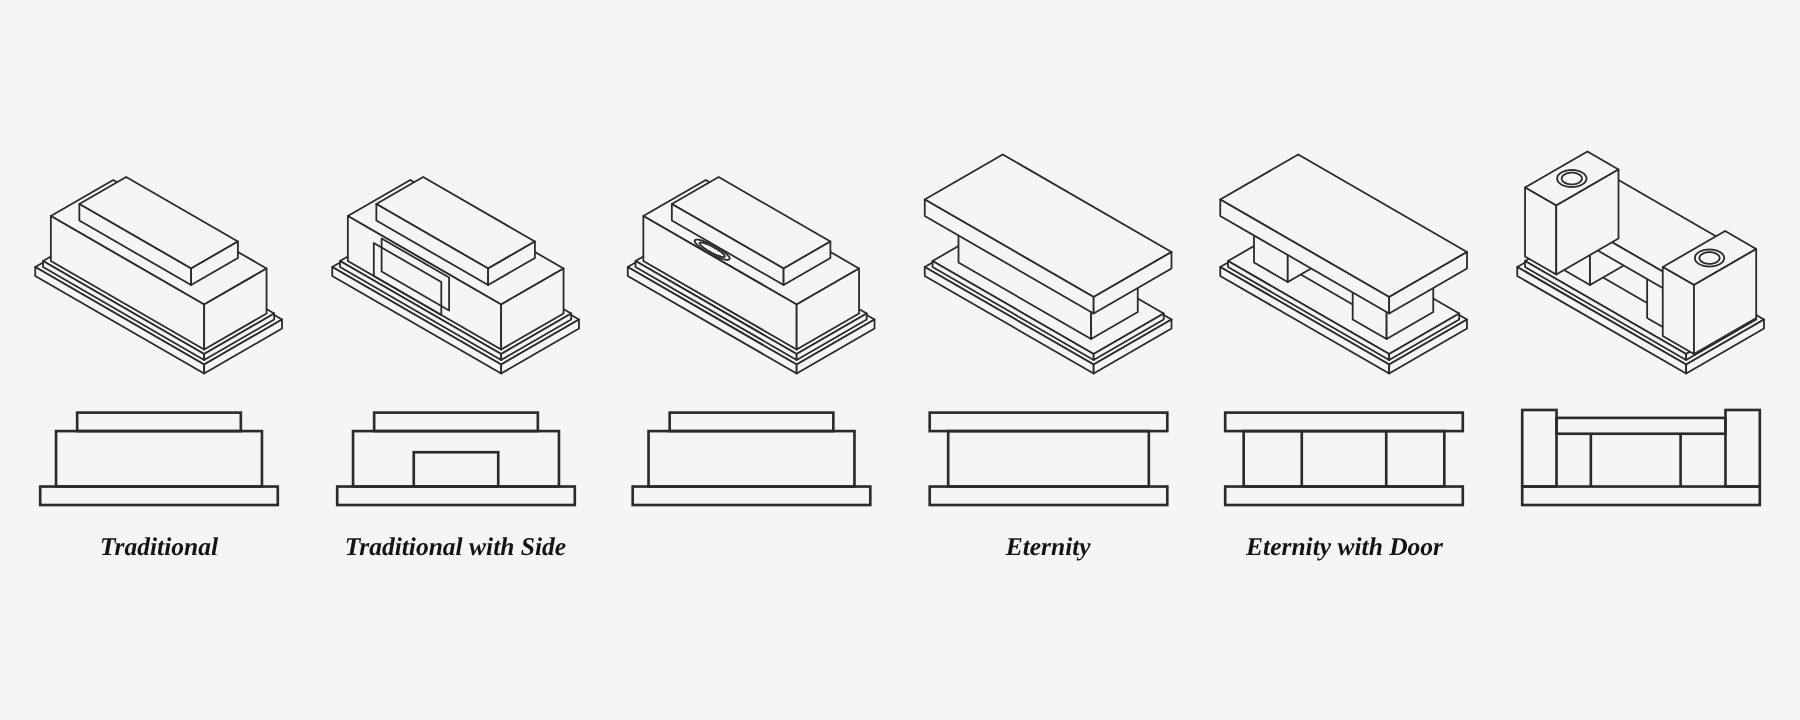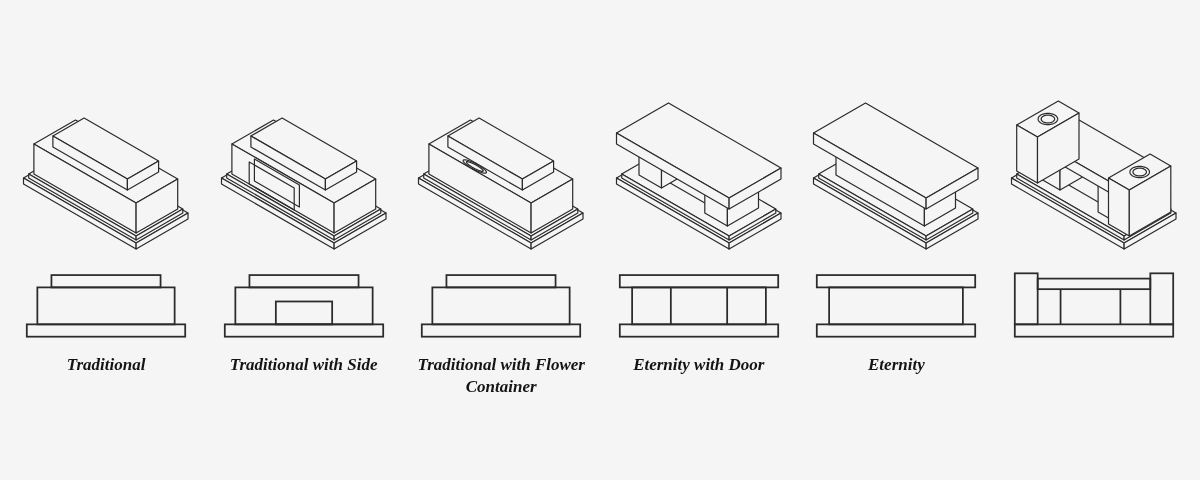--- a/index.html
+++ b/index.html
@@ -102,21 +102,43 @@
         <polygon points="32.9,51 107.4,94 107.4,83 32.9,40" fill="#f5f5f5" stroke="#2b2b2b" stroke-width="1.2" stroke-linejoin="round"></polygon>
         <polygon points="107.4,94 138.6,76 138.6,65 107.4,83" fill="#f5f5f5" stroke="#2b2b2b" stroke-width="1.2" stroke-linejoin="round"></polygon>
         <polygon points="71,77 71.3,76.7 71.5,76.3 71.4,75.8 71.1,75.3 70.6,74.6 69.9,73.9 69.1,73.1 68,72.2 66.9,71.4 65.6,70.5 64.3,69.6 62.8,68.8 61.3,67.9 59.8,67.1 58.3,66.4 56.8,65.7 55.3,65.2 54,64.7 52.7,64.3 51.6,64 50.6,63.8 49.7,63.8 49,63.8 48.5,64 48.2,64.3 48.1,64.7 48.2,65.2 48.5,65.7 49,66.4 49.7,67.1 50.5,67.9 51.5,68.8 52.7,69.6 53.9,70.5 55.3,71.4 56.8,72.3 58.3,73.1 59.8,73.9 61.3,74.6 62.8,75.3 64.2,75.8 65.6,76.3 66.9,76.7 68,77 69,77.2 69.9,77.2 70.6,77.2" fill="#f5f5f5" stroke="#2b2b2b" stroke-width="1.2" stroke-linejoin="round"></polygon>
         <polygon points="68,75.3 68.2,75.1 68.2,74.8 68.1,74.5 67.9,74.1 67.5,73.6 67,73.1 66.3,72.5 65.6,71.9 64.7,71.3 63.8,70.7 62.8,70 61.7,69.4 60.6,68.8 59.5,68.2 58.4,67.7 57.3,67.2 56.3,66.7 55.3,66.4 54.4,66.1 53.6,65.8 52.9,65.7 52.3,65.6 51.9,65.6 51.6,65.8 51.4,65.9 51.4,66.2 51.5,66.5 51.7,66.9 52.1,67.4 52.6,67.9 53.3,68.5 54,69.1 54.9,69.7 55.8,70.3 56.8,71 57.9,71.6 59,72.2 60.1,72.8 61.2,73.3 62.3,73.8 63.3,74.3 64.3,74.6 65.2,74.9 66,75.2 66.7,75.3 67.2,75.4 67.7,75.4" fill="none" stroke="#2b2b2b" stroke-width="1.2" stroke-linejoin="round"></polygon>
       </svg>
     <svg class="front-view" width="176" height="74" viewBox="0 0 200 84">
       <rect x="38" y="8" width="124" height="14"></rect>
       <rect x="22" y="22" width="156" height="42"></rect>
       <rect x="10" y="64" width="180" height="14"></rect>
     </svg>
-    <div class="design-label">Traditional with Flower Container</div>
+  </div>
+
+  <div class="design-col">
+    <svg class="iso-view" width="172" height="156" viewBox="0 0 172 156">
+        <polygon points="3.5,82 116.1,147 168,117 55.5,52" fill="#f5f5f5" stroke="#2b2b2b" stroke-width="1.2" stroke-linejoin="round"></polygon>
+        <polygon points="3.5,88 116.1,153 116.1,147 3.5,82" fill="#f5f5f5" stroke="#2b2b2b" stroke-width="1.2" stroke-linejoin="round"></polygon>
+        <polygon points="116.1,153 168,123 168,117 116.1,147" fill="#f5f5f5" stroke="#2b2b2b" stroke-width="1.2" stroke-linejoin="round"></polygon>
+        <polygon points="8.7,78 116.1,140 162.8,113 55.5,51" fill="#f5f5f5" stroke="#2b2b2b" stroke-width="1.2" stroke-linejoin="round"></polygon>
+        <polygon points="8.7,82 116.1,144 116.1,140 8.7,78" fill="#f5f5f5" stroke="#2b2b2b" stroke-width="1.2" stroke-linejoin="round"></polygon>
+        <polygon points="116.1,144 162.8,117 162.8,113 116.1,140" fill="#f5f5f5" stroke="#2b2b2b" stroke-width="1.2" stroke-linejoin="round"></polygon>
+        <polygon points="26,49 114.4,100 145.5,82 57.2,31" fill="#f5f5f5" stroke="#2b2b2b" stroke-width="1.2" stroke-linejoin="round"></polygon>
+        <polygon points="26,79 114.4,130 114.4,100 26,49" fill="#f5f5f5" stroke="#2b2b2b" stroke-width="1.2" stroke-linejoin="round"></polygon>
+        <polygon points="114.4,130 145.5,112 145.5,82 114.4,100" fill="#f5f5f5" stroke="#2b2b2b" stroke-width="1.2" stroke-linejoin="round"></polygon>
+        <polygon points="3.5,37 116.1,102 168,72 55.5,7" fill="#f5f5f5" stroke="#2b2b2b" stroke-width="1.2" stroke-linejoin="round"></polygon>
+        <polygon points="3.5,48 116.1,113 116.1,102 3.5,37" fill="#f5f5f5" stroke="#2b2b2b" stroke-width="1.2" stroke-linejoin="round"></polygon>
+        <polygon points="116.1,113 168,83 168,72 116.1,102" fill="#f5f5f5" stroke="#2b2b2b" stroke-width="1.2" stroke-linejoin="round"></polygon>
+      </svg>
+    <svg class="front-view" width="176" height="74" viewBox="0 0 200 84">
+      <rect x="10" y="8" width="180" height="14"></rect>
+      <rect x="24" y="22" width="152" height="42"></rect>
+      <rect x="10" y="64" width="180" height="14"></rect>
+    </svg>
+    <div class="design-label">Eternity</div>
   </div>
 
   <div class="design-col">
     <svg class="iso-view" width="172" height="156" viewBox="0 0 172 156">
         <polygon points="3.5,82 116.1,147 168,117 55.5,52" fill="#f5f5f5" stroke="#2b2b2b" stroke-width="1.2" stroke-linejoin="round"></polygon>
         <polygon points="3.5,88 116.1,153 116.1,147 3.5,82" fill="#f5f5f5" stroke="#2b2b2b" stroke-width="1.2" stroke-linejoin="round"></polygon>
         <polygon points="116.1,153 168,123 168,117 116.1,147" fill="#f5f5f5" stroke="#2b2b2b" stroke-width="1.2" stroke-linejoin="round"></polygon>
         <polygon points="8.7,78 116.1,140 162.8,113 55.5,51" fill="#f5f5f5" stroke="#2b2b2b" stroke-width="1.2" stroke-linejoin="round"></polygon>
         <polygon points="8.7,82 116.1,144 116.1,140 8.7,78" fill="#f5f5f5" stroke="#2b2b2b" stroke-width="1.2" stroke-linejoin="round"></polygon>
         <polygon points="116.1,144 162.8,117 162.8,113 116.1,140" fill="#f5f5f5" stroke="#2b2b2b" stroke-width="1.2" stroke-linejoin="round"></polygon>
@@ -134,43 +156,20 @@
         <polygon points="116.1,113 168,83 168,72 116.1,102" fill="#f5f5f5" stroke="#2b2b2b" stroke-width="1.2" stroke-linejoin="round"></polygon>
       </svg>
     <svg class="front-view" width="176" height="74" viewBox="0 0 200 84">
       <rect x="10" y="8" width="180" height="14"></rect>
       <rect x="24" y="22" width="152" height="42"></rect>
       <line x1="68" y1="22" x2="68" y2="64"></line>
       <line x1="132" y1="22" x2="132" y2="64"></line>
       <rect x="10" y="64" width="180" height="14"></rect>
     </svg>
     <div class="design-label">Eternity with Door</div>
-  </div>
-
-  <div class="design-col">
-    <svg class="iso-view" width="172" height="156" viewBox="0 0 172 156">
-        <polygon points="3.5,82 116.1,147 168,117 55.5,52" fill="#f5f5f5" stroke="#2b2b2b" stroke-width="1.2" stroke-linejoin="round"></polygon>
-        <polygon points="3.5,88 116.1,153 116.1,147 3.5,82" fill="#f5f5f5" stroke="#2b2b2b" stroke-width="1.2" stroke-linejoin="round"></polygon>
-        <polygon points="116.1,153 168,123 168,117 116.1,147" fill="#f5f5f5" stroke="#2b2b2b" stroke-width="1.2" stroke-linejoin="round"></polygon>
-        <polygon points="8.7,78 116.1,140 162.8,113 55.5,51" fill="#f5f5f5" stroke="#2b2b2b" stroke-width="1.2" stroke-linejoin="round"></polygon>
-        <polygon points="8.7,82 116.1,144 116.1,140 8.7,78" fill="#f5f5f5" stroke="#2b2b2b" stroke-width="1.2" stroke-linejoin="round"></polygon>
-        <polygon points="116.1,144 162.8,117 162.8,113 116.1,140" fill="#f5f5f5" stroke="#2b2b2b" stroke-width="1.2" stroke-linejoin="round"></polygon>
-        <polygon points="26,49 114.4,100 145.5,82 57.2,31" fill="#f5f5f5" stroke="#2b2b2b" stroke-width="1.2" stroke-linejoin="round"></polygon>
-        <polygon points="26,79 114.4,130 114.4,100 26,49" fill="#f5f5f5" stroke="#2b2b2b" stroke-width="1.2" stroke-linejoin="round"></polygon>
-        <polygon points="114.4,130 145.5,112 145.5,82 114.4,100" fill="#f5f5f5" stroke="#2b2b2b" stroke-width="1.2" stroke-linejoin="round"></polygon>
-        <polygon points="3.5,37 116.1,102 168,72 55.5,7" fill="#f5f5f5" stroke="#2b2b2b" stroke-width="1.2" stroke-linejoin="round"></polygon>
-        <polygon points="3.5,48 116.1,113 116.1,102 3.5,37" fill="#f5f5f5" stroke="#2b2b2b" stroke-width="1.2" stroke-linejoin="round"></polygon>
-        <polygon points="116.1,113 168,83 168,72 116.1,102" fill="#f5f5f5" stroke="#2b2b2b" stroke-width="1.2" stroke-linejoin="round"></polygon>
-      </svg>
-    <svg class="front-view" width="176" height="74" viewBox="0 0 200 84">
-      <rect x="10" y="8" width="180" height="14"></rect>
-      <rect x="24" y="22" width="152" height="42"></rect>
-      <rect x="10" y="64" width="180" height="14"></rect>
-    </svg>
-    <div class="design-label">Eternity</div>
   </div>
 
   <div class="design-col">
     <svg class="iso-view" width="172" height="156" viewBox="0 0 172 156">
         <polygon points="3.5,82 116.1,147 168,117 55.5,52" fill="#f5f5f5" stroke="#2b2b2b" stroke-width="1.2" stroke-linejoin="round"></polygon>
         <polygon points="3.5,88 116.1,153 116.1,147 3.5,82" fill="#f5f5f5" stroke="#2b2b2b" stroke-width="1.2" stroke-linejoin="round"></polygon>
         <polygon points="116.1,153 168,123 168,117 116.1,147" fill="#f5f5f5" stroke="#2b2b2b" stroke-width="1.2" stroke-linejoin="round"></polygon>
         <polygon points="8.7,78 116.1,140 162.8,113 55.5,51" fill="#f5f5f5" stroke="#2b2b2b" stroke-width="1.2" stroke-linejoin="round"></polygon>
         <polygon points="8.7,82 116.1,144 116.1,140 8.7,78" fill="#f5f5f5" stroke="#2b2b2b" stroke-width="1.2" stroke-linejoin="round"></polygon>
         <polygon points="116.1,144 162.8,117 162.8,113 116.1,140" fill="#f5f5f5" stroke="#2b2b2b" stroke-width="1.2" stroke-linejoin="round"></polygon>

